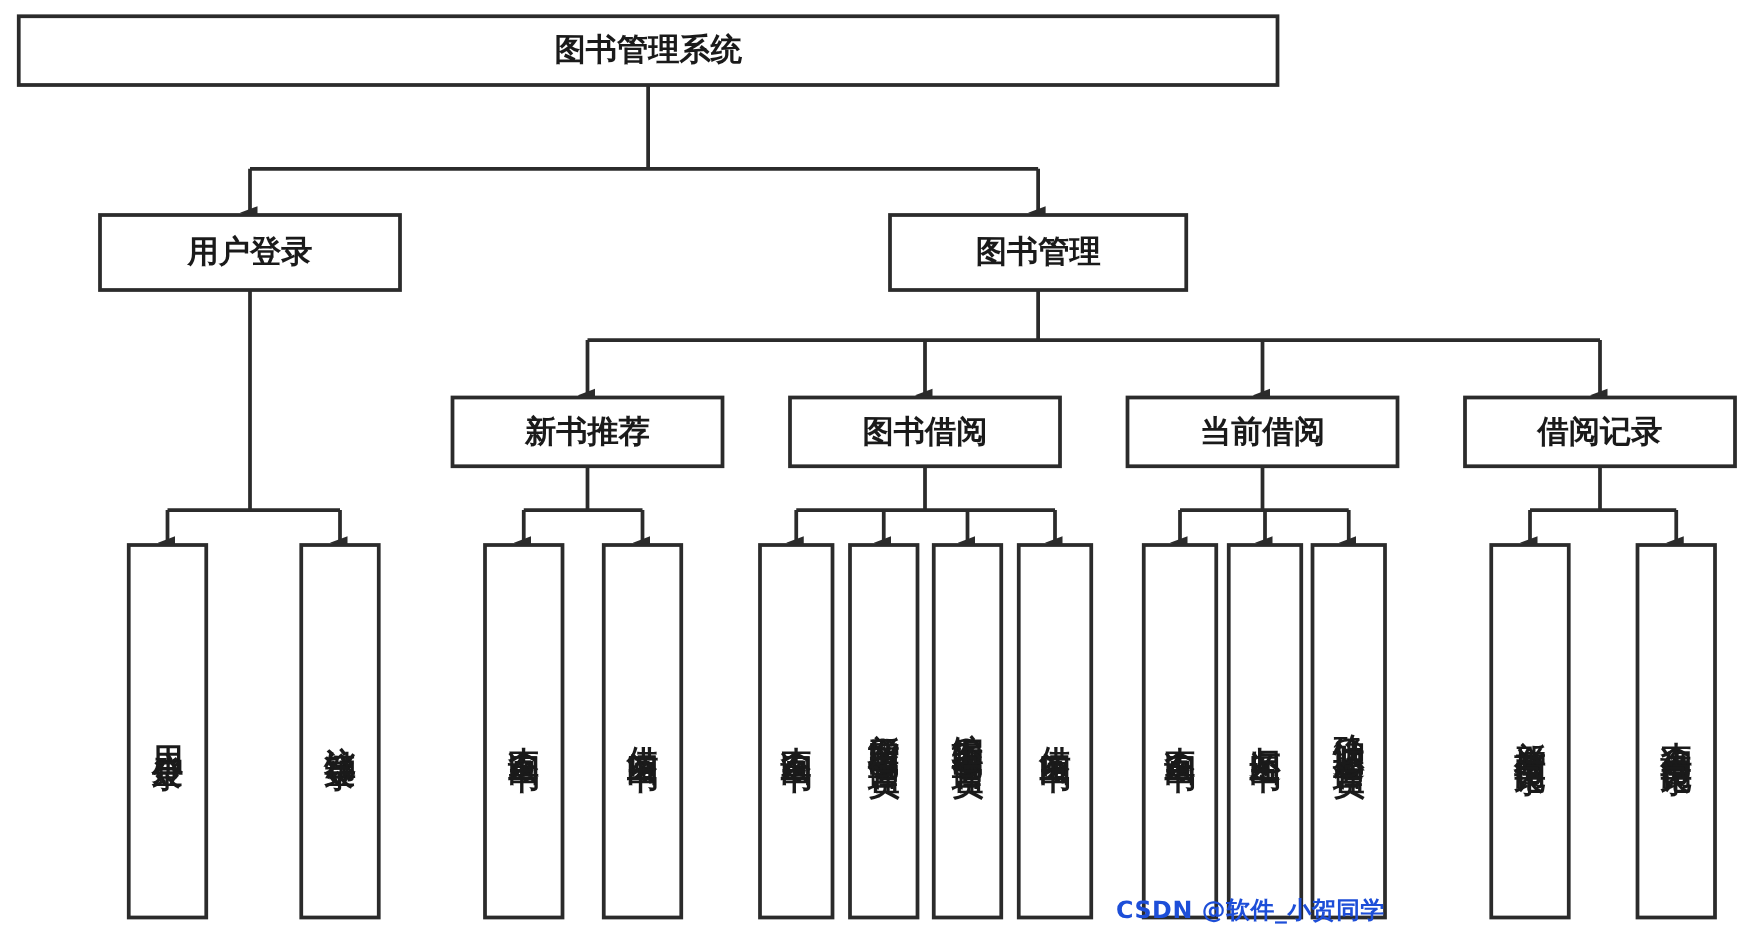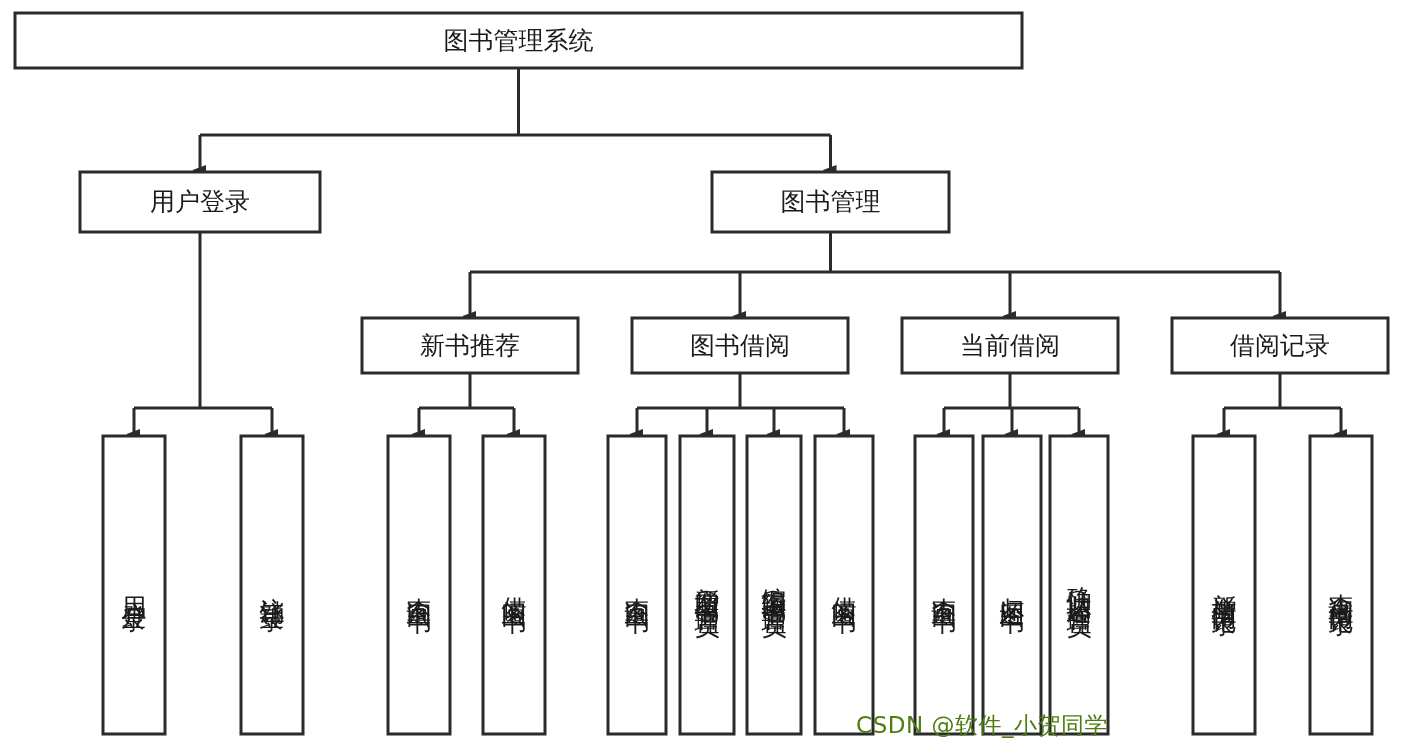--- a/index.html
+++ b/index.html
@@ -12,20 +12,21 @@
     width: 1405px;
     height: 747px;
     font-family: "DejaVu Sans", "Liberation Sans", sans-serif;
     overflow: hidden;
   }
   #diagram-root {
     position: relative;
     width: 1120px;
     height: 747px;
     background: #ffffff;
+    font-weight: bold;
   }
   svg#tree-svg {
     position: absolute;
     top: 0;
     left: 0;
     width: 1405px;
     height: 747px;
     display: block;
   }
   .node-box {
@@ -66,22 +67,22 @@
     letter-spacing: 4px;
     color: #1a1a1a;
     white-space: nowrap;
     text-align: center;
   }
   #watermark {
     position: absolute;
     right: 12px;
     bottom: 6px;
     font-family: "DejaVu Sans", "Liberation Sans", sans-serif;
-    font-size: 23px;
-    color: #4d7c0f;
+    font-size: 19px;
+    color: #1d4ed8;
     letter-spacing: 0.5px;
     white-space: nowrap;
     user-select: none;
   }
 </style>
 </head>
 <body>
 
 <div id="diagram-root">
 

